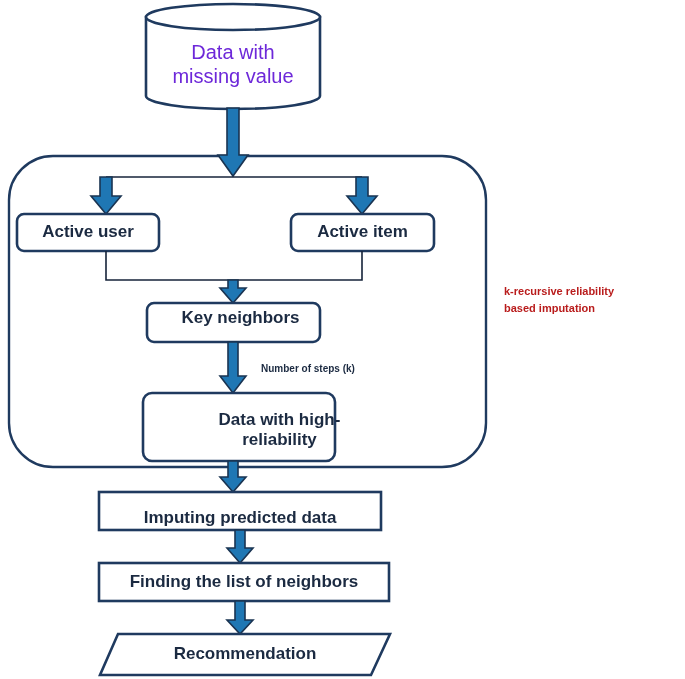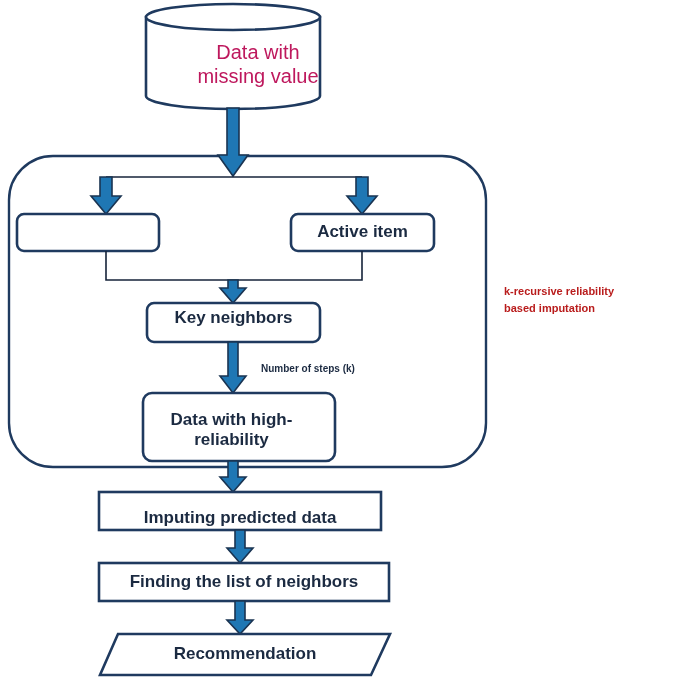--- a/index.html
+++ b/index.html
@@ -32,22 +32,21 @@
     justify-content: center;
     text-align: center;
     color: #1a1a2e;
     font-family: "Liberation Sans", sans-serif;
     line-height: 1.18;
     pointer-events: none;
     white-space: pre-line;
   }
   .lbl-datastore {
     font-size: 20px;
-    color: #be185d;
-    padding-left: 25px;
+    color: #6d28d9;
   }
   .lbl-box {
     font-size: 17px;
     font-weight: 600;
     color: #1b2a41;
   }
   .lbl-annot {
     position: absolute;
     font-size: 10px;
     font-weight: 600;
@@ -134,26 +133,27 @@
     <g>
       <path class="arw" d="M235,601 L245,601 L245,620 L253,620 L240,634 L227,620 L235,620 Z"></path>
     </g>
 
     <path class="sh" d="M118,634 L390,634 L371,675 L100,675 Z"></path>
   </svg>
 
   <div class="node-label lbl-datastore" style="left:146px; top:30px; width:174px; height:70px;">Data with
 missing value</div>
 
+  <div class="node-label lbl-box" style="left:17px; top:214px; width:142px; height:37px;">Active user</div>
 
   <div class="node-label lbl-box" style="left:291px; top:214px; width:143px; height:37px;">Active item</div>
 
-  <div class="node-label lbl-box" style="left:147px; top:303px; width:173px; height:30px;">Key neighbors</div>
+  <div class="node-label lbl-box" style="left:154px; top:303px; width:173px; height:30px;">Key neighbors</div>
 
-  <div class="node-label lbl-box" style="left:143px; top:396px; width:177px; height:68px;">Data with high-
+  <div class="node-label lbl-box" style="left:143px; top:396px; width:177px; height:68px;padding-left:48px;">Data with high-
 reliability</div>
 
   <div class="node-label lbl-box" style="left:99px; top:492px; width:282px; height:52px;">Imputing predicted data</div>
 
   <div class="node-label lbl-box" style="left:99px; top:563px; width:290px; height:38px;">Finding the list of neighbors</div>
 
   <div class="node-label lbl-box" style="left:100px; top:634px; width:290px; height:41px;">Recommendation</div>
 
   <div class="lbl-annot" style="left:261px; top:362px;">Number of steps (k)</div>
 

